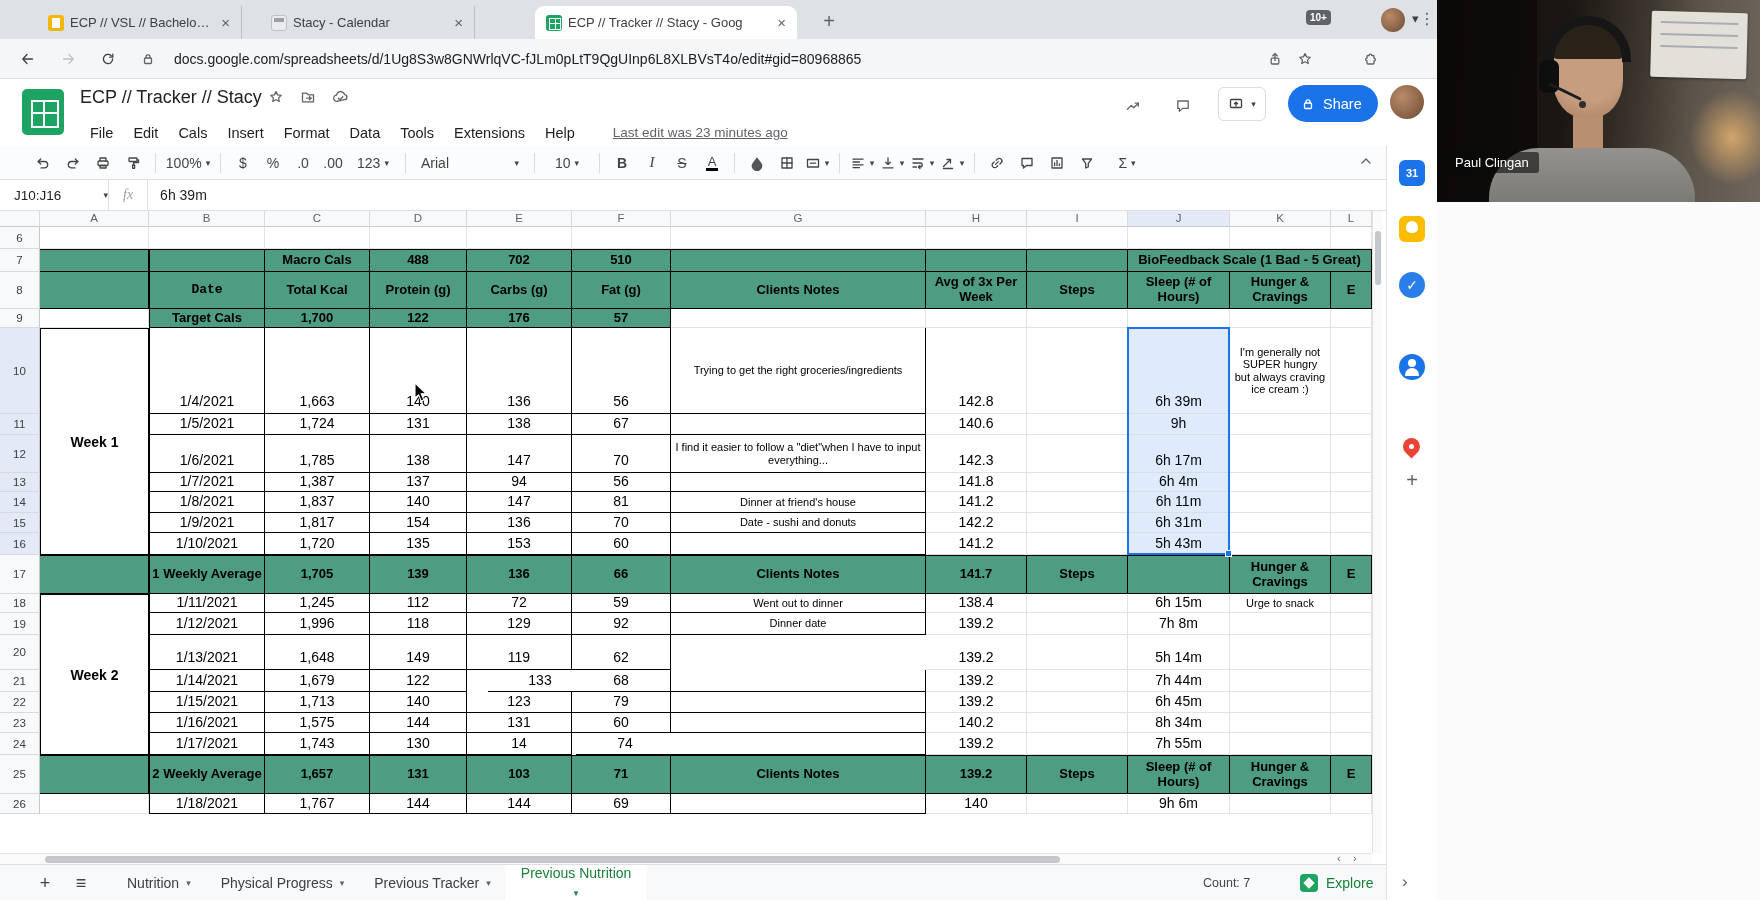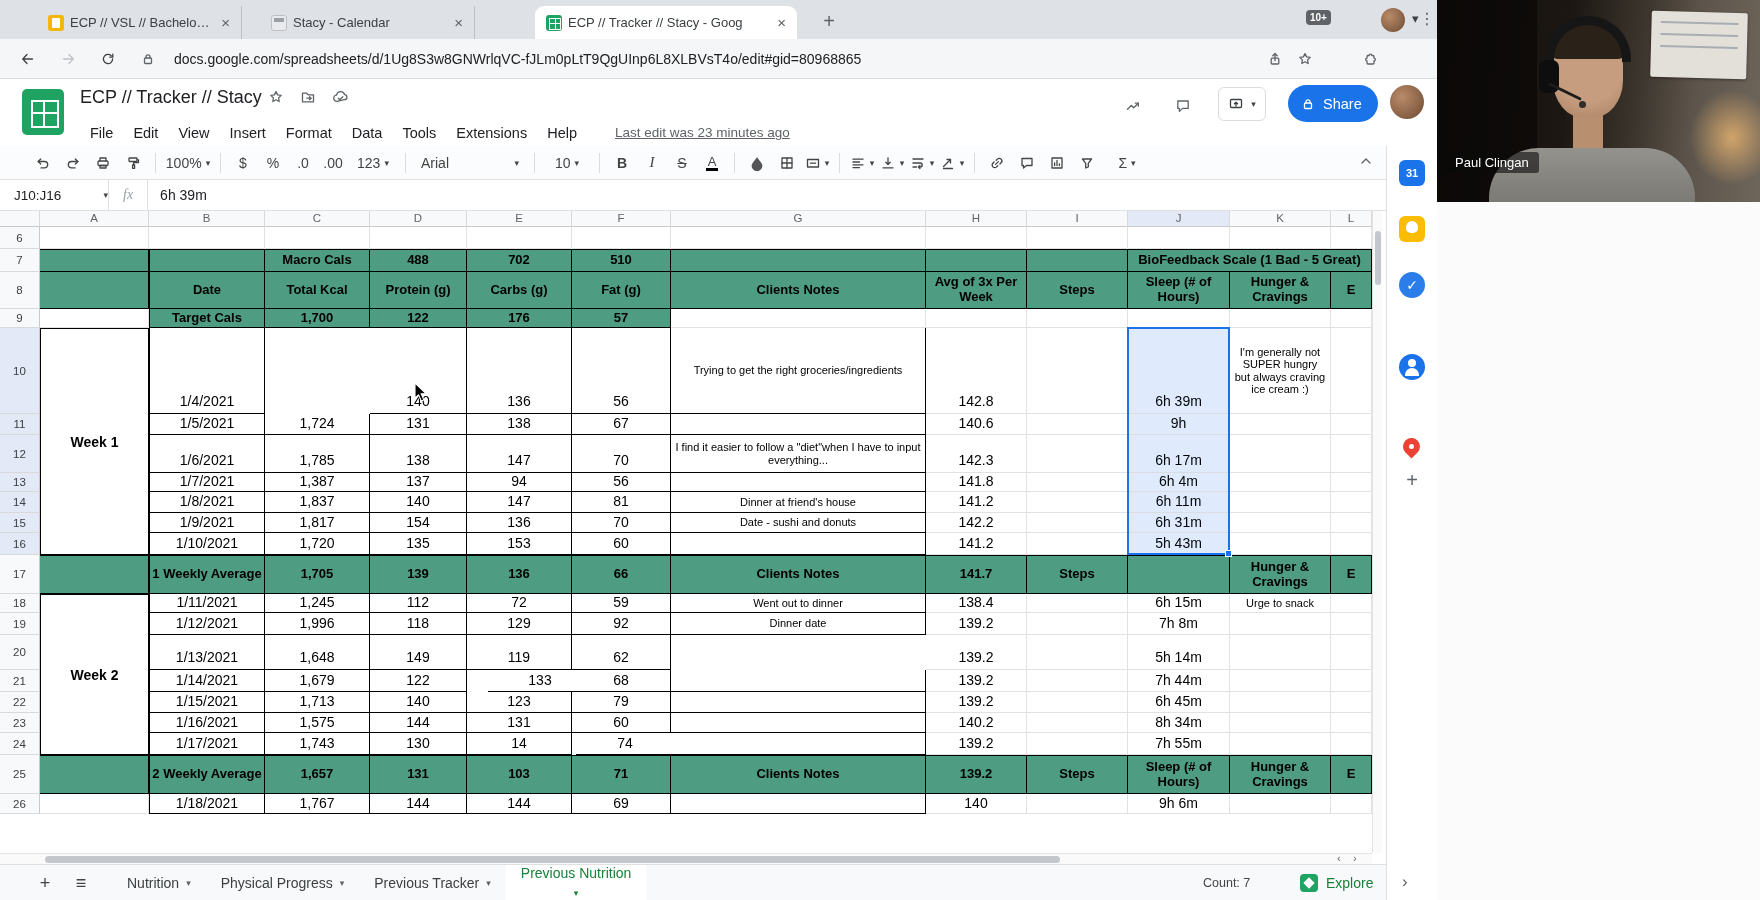--- a/index.html
+++ b/index.html
@@ -254,21 +254,21 @@
           <svg viewBox="0 0 16 16" width="16" height="16" fill="none" stroke="#5f6368" stroke-width="1.3" stroke-linecap="round" stroke-linejoin="round">
             <path d="M5 12.3a3.1 3.1 0 0 1-.4-6.2 4.1 4.1 0 0 1 8-.4 2.5 2.5 0 0 1-.4 5z"></path>
             <path d="M6.3 9.3 7.8 10.8l3-3"></path>
           </svg>
         </span>
     </div>
     <div class="menus">
       <span style="display: flex;">
           <span>File</span>
           <span>Edit</span>
-          <span>View</span>
+          <span>Cals</span>
           <span>Insert</span>
           <span>Format</span>
           <span>Data</span>
           <span>Tools</span>
           <span>Extensions</span>
           <span>Help</span>
           <span class="lastedit">Last edit was 23 minutes ago</span>
         </span>
     </div>
     <span class="hd-right-ic" style="left:1120px;">
@@ -508,21 +508,21 @@
           <div class="cell cg bt" style="left: 467px; width: 105px;">702</div>
           <div class="cell cg bt" style="left: 572px; width: 99px;">510</div>
           <div class="cell cg bt" style="left: 671px; width: 255px;"></div>
           <div class="cell cg bt" style="left: 926px; width: 101px;"></div>
           <div class="cell cg bt" style="left: 1027px; width: 101px;"></div>
           <div class="cell cg bt" style="left: 1128px; width: 244px;">BioFeedback Scale (1 Bad - 5 Great)</div>
         </div>
         <div class="grow" style="top: 45px; height: 37px;">
           <div class="rhd">8</div>
           <div class="cell cg" style="left: 40px; width: 109px;"></div>
-          <div class="cell cg bl" style="left: 149px; width: 116px;">Date</div>
+          <div class="cell cg bl" style="left: 149px; width: 116px; font-family: Liberation Mono, monospace;">Date</div>
           <div class="cell cg" style="left: 265px; width: 105px;">Total Kcal</div>
           <div class="cell cg" style="left: 370px; width: 97px;">Protein (g)</div>
           <div class="cell cg" style="left: 467px; width: 105px;">Carbs (g)</div>
           <div class="cell cg" style="left: 572px; width: 99px;">Fat (g)</div>
           <div class="cell cg" style="left: 671px; width: 255px;">Clients Notes</div>
           <div class="cell cg" style="left: 926px; width: 101px;">Avg of 3x Per Week</div>
           <div class="cell cg" style="left: 1027px; width: 101px;">Steps</div>
           <div class="cell cg" style="left: 1128px; width: 102px;">Sleep (# of Hours)</div>
           <div class="cell cg" style="left: 1230px; width: 101px;">Hunger &amp; Cravings</div>
           <div class="cell cg" style="left: 1331px; width: 41px;">E</div>
@@ -539,20 +539,21 @@
           <div class="cell" style="left: 926px; width: 101px;"></div>
           <div class="cell" style="left: 1027px; width: 101px;"></div>
           <div class="cell" style="left: 1128px; width: 102px;"></div>
           <div class="cell" style="left: 1230px; width: 101px;"></div>
           <div class="cell" style="left: 1331px; width: 41px;"></div>
         </div>
         <div class="grow" style="top: 101px; height: 86px;">
           <div class="rhd tint">10</div>
           <div class="cell vb" style="left: 40px; width: 109px;"></div>
           <div class="cell bk vb bl" style="left: 149px; width: 116px;">1/4/2021</div>
+          <div class="cell bk vb" style="left: 265px; width: 105px;">1,663</div>
           <div class="cell bk vb" style="left: 370px; width: 97px;">140</div>
           <div class="cell bk vb" style="left: 467px; width: 105px;">136</div>
           <div class="cell bk vb" style="left: 572px; width: 99px;">56</div>
           <div class="cell bk cn" style="left: 671px; width: 255px;">Trying to get the right groceries/ingredients</div>
           <div class="cell vb" style="left: 926px; width: 101px;">142.8</div>
           <div class="cell vb" style="left: 1027px; width: 101px;"></div>
           <div class="cell cs vb" style="left: 1128px; width: 102px;">6h 39m</div>
           <div class="cell cn" style="left: 1230px; width: 101px;">I'm generally not SUPER hungry but always craving ice cream :)</div>
           <div class="cell vb" style="left: 1331px; width: 41px;"></div>
         </div>

